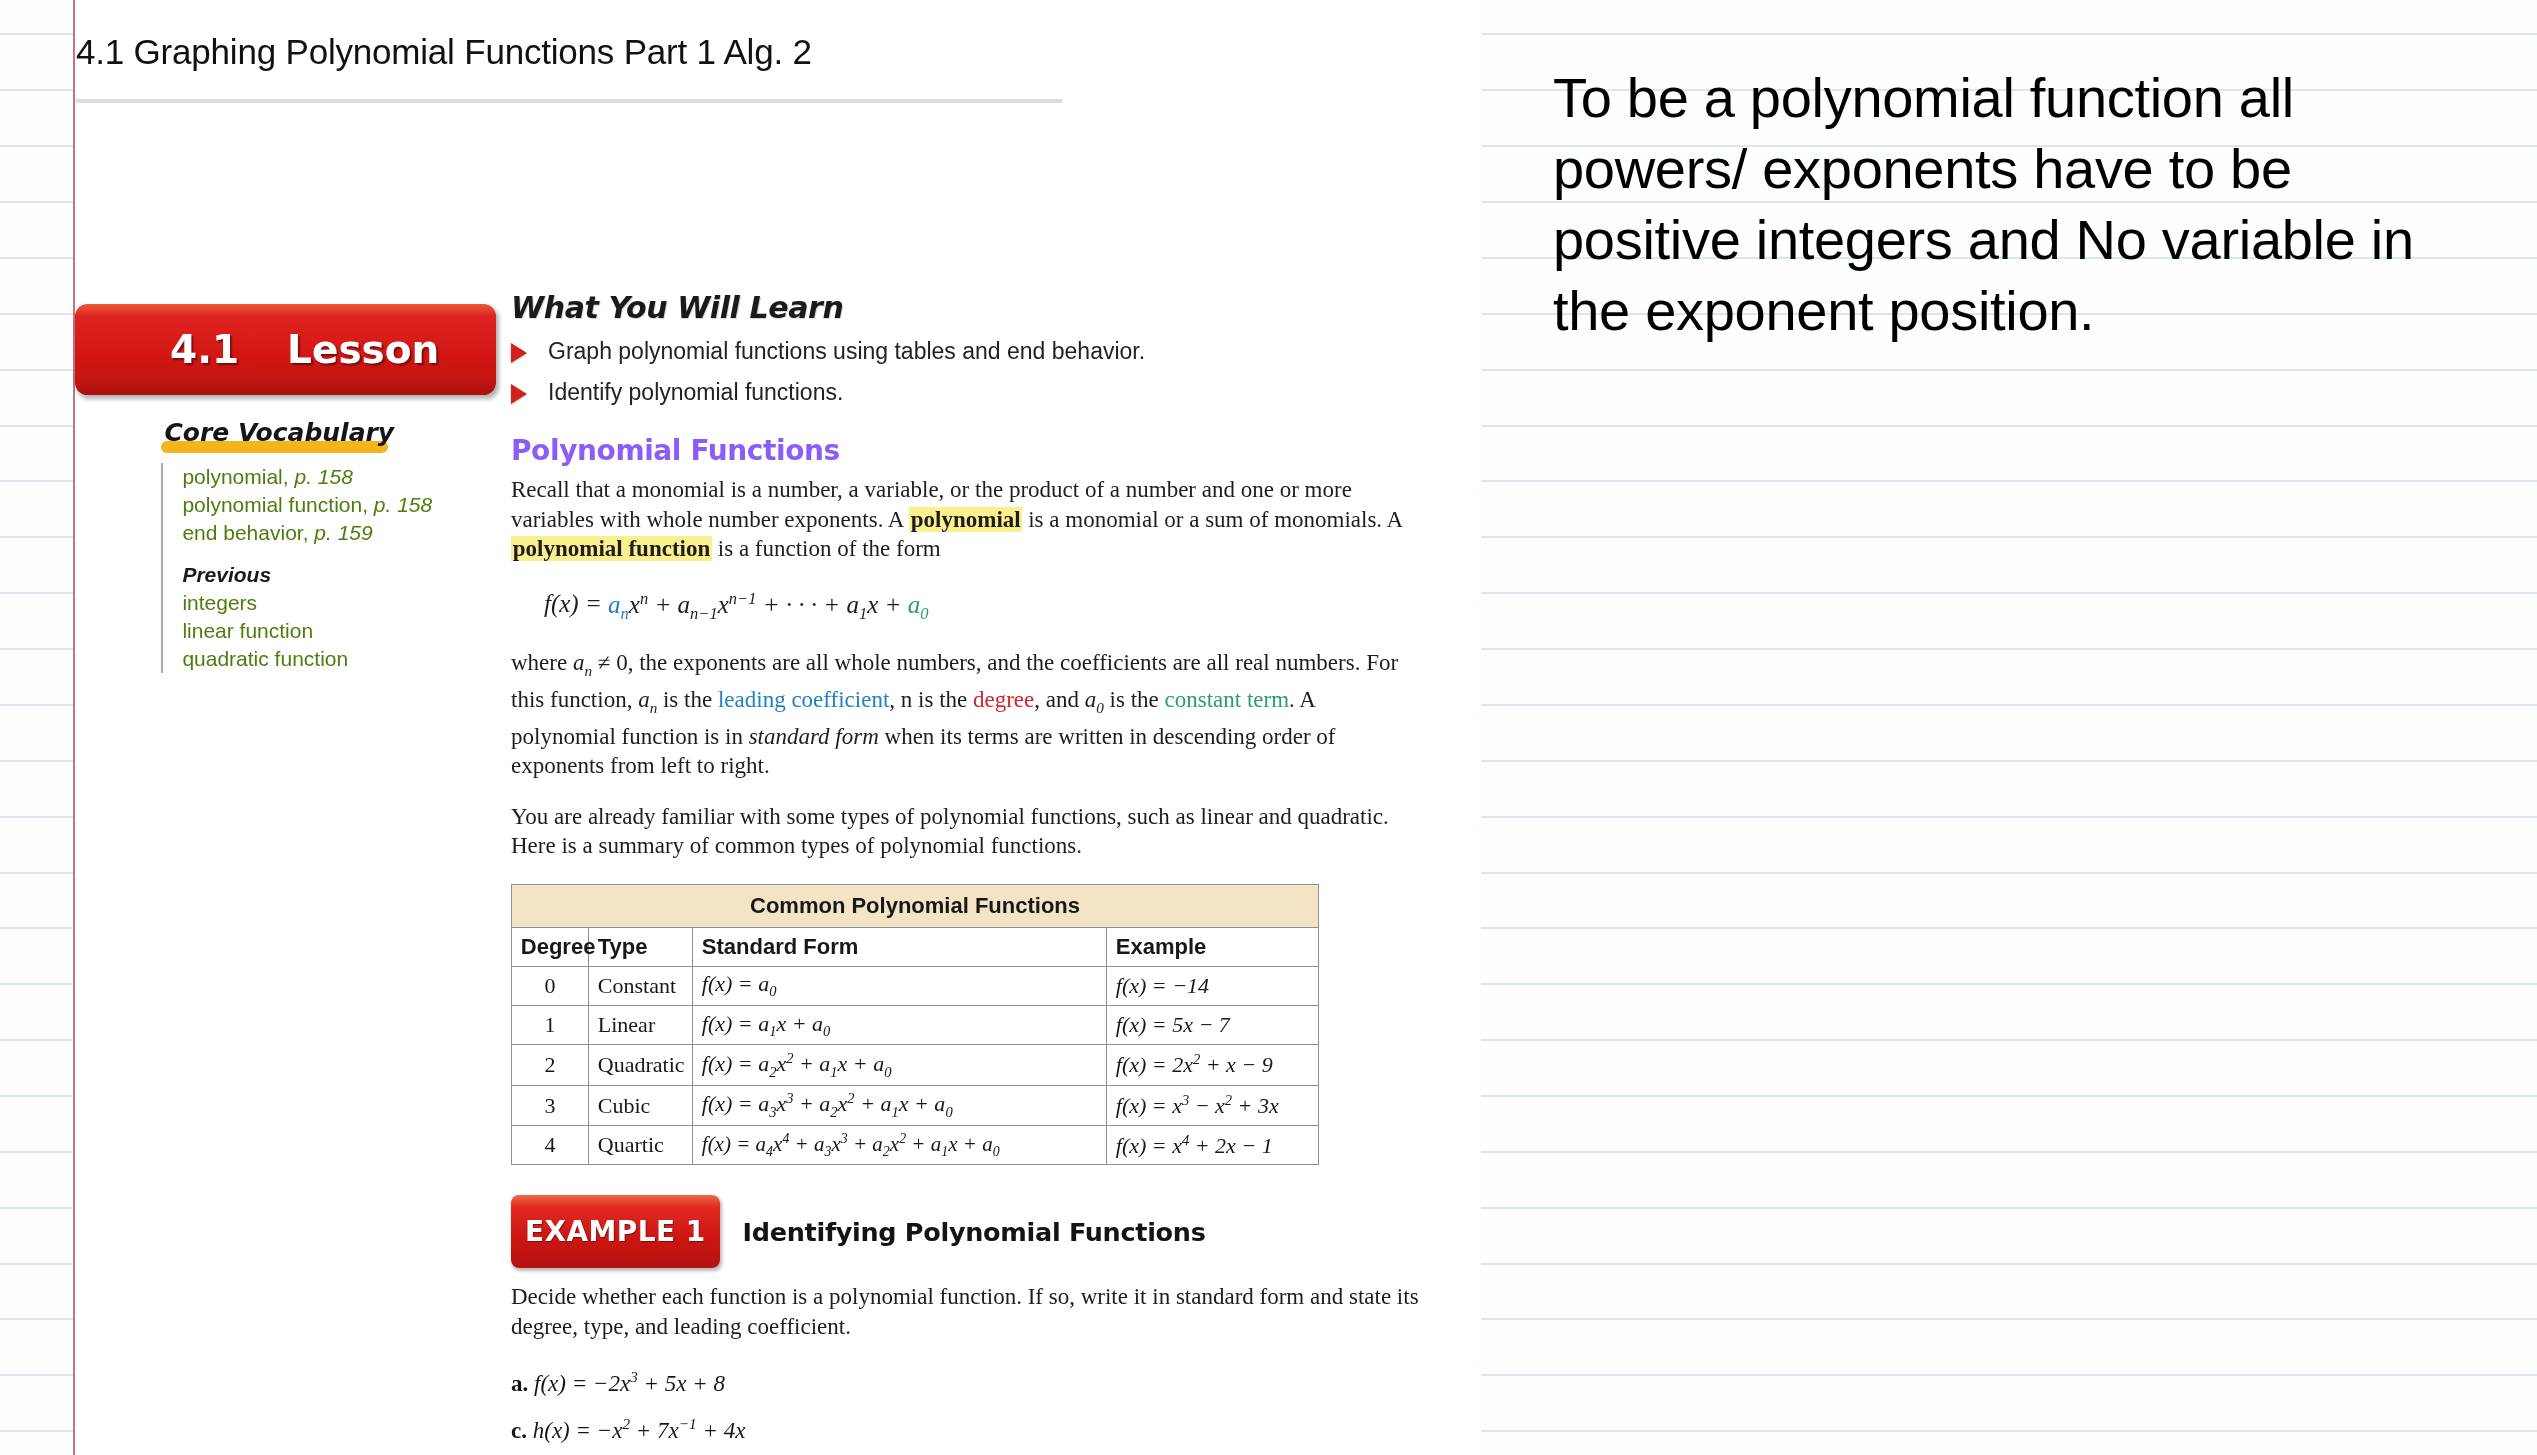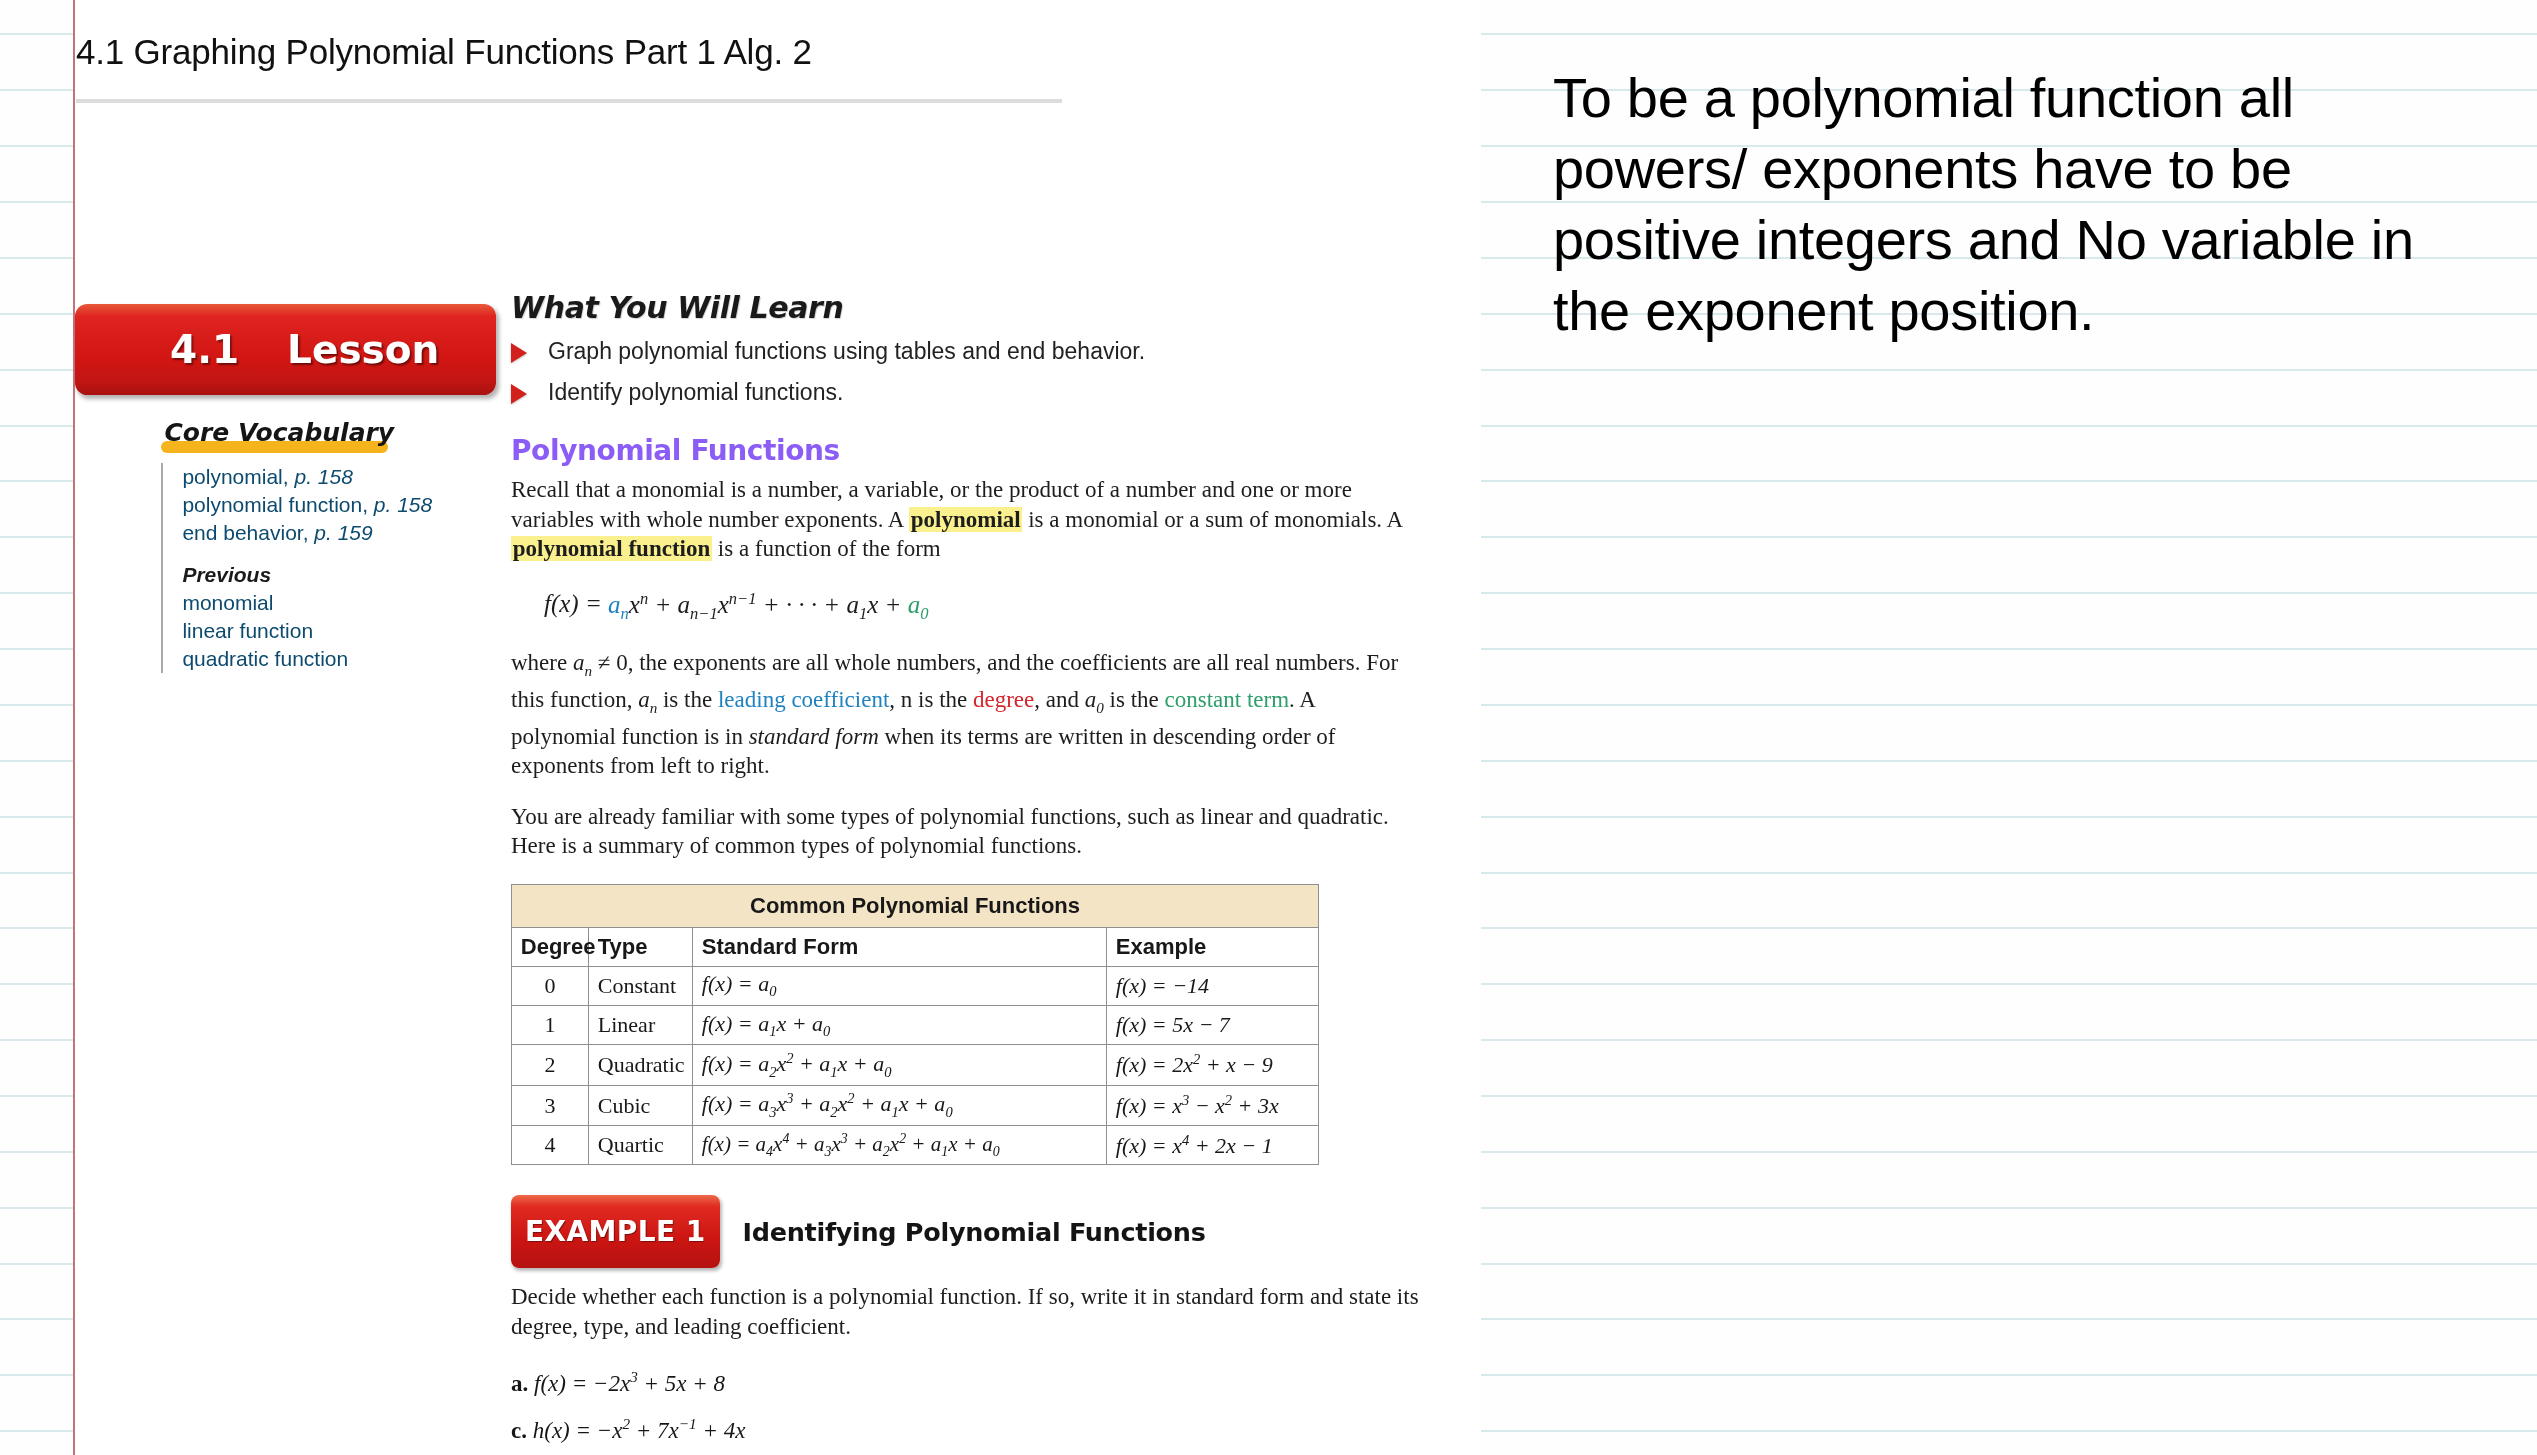--- a/index.html
+++ b/index.html
@@ -105,21 +105,21 @@
   #vocab-underline{
     position:absolute;left:0px;top:23px;width:227px;height:12.3px;
     background:#f5b31c;border-radius:6.2px;z-index:1;
   }
   #vocab-list{
     position:relative;margin-top:14px;padding-left:19.4px;
     border-left:2.6px solid #a9a9a9;
   }
   .vocab-item{
     font-family:"Liberation Sans", sans-serif;
-    font-size:21px;line-height:28px;color:#0c4a6e;
+    font-size:21px;line-height:28px;color:#4d7c0f;
   }
   .vocab-item .pg{font-style:italic;}
   #vocab-prev-head{
     font-family:"Liberation Sans", sans-serif;
     font-weight:bold;font-style:italic;font-size:21px;color:#1a1a1a;
     margin-top:14px;line-height:28px;
   }
 
   
   #scancol{
@@ -304,21 +304,21 @@
       </div>
       <div class="vocab-item">
         <span>polynomial function,</span>
         <span class="pg">p. 158</span>
       </div>
       <div class="vocab-item">
         <span>end behavior,</span>
         <span class="pg">p. 159</span>
       </div>
       <div id="vocab-prev-head">Previous</div>
-      <div class="vocab-item">monomial</div>
+      <div class="vocab-item">integers</div>
       <div class="vocab-item">linear function</div>
       <div class="vocab-item">quadratic function</div>
     </div>
   </div>
 
   <div id="scancol">
 
     <div class="h-script">What You Will Learn</div>
 
     <div class="bullet-row">

